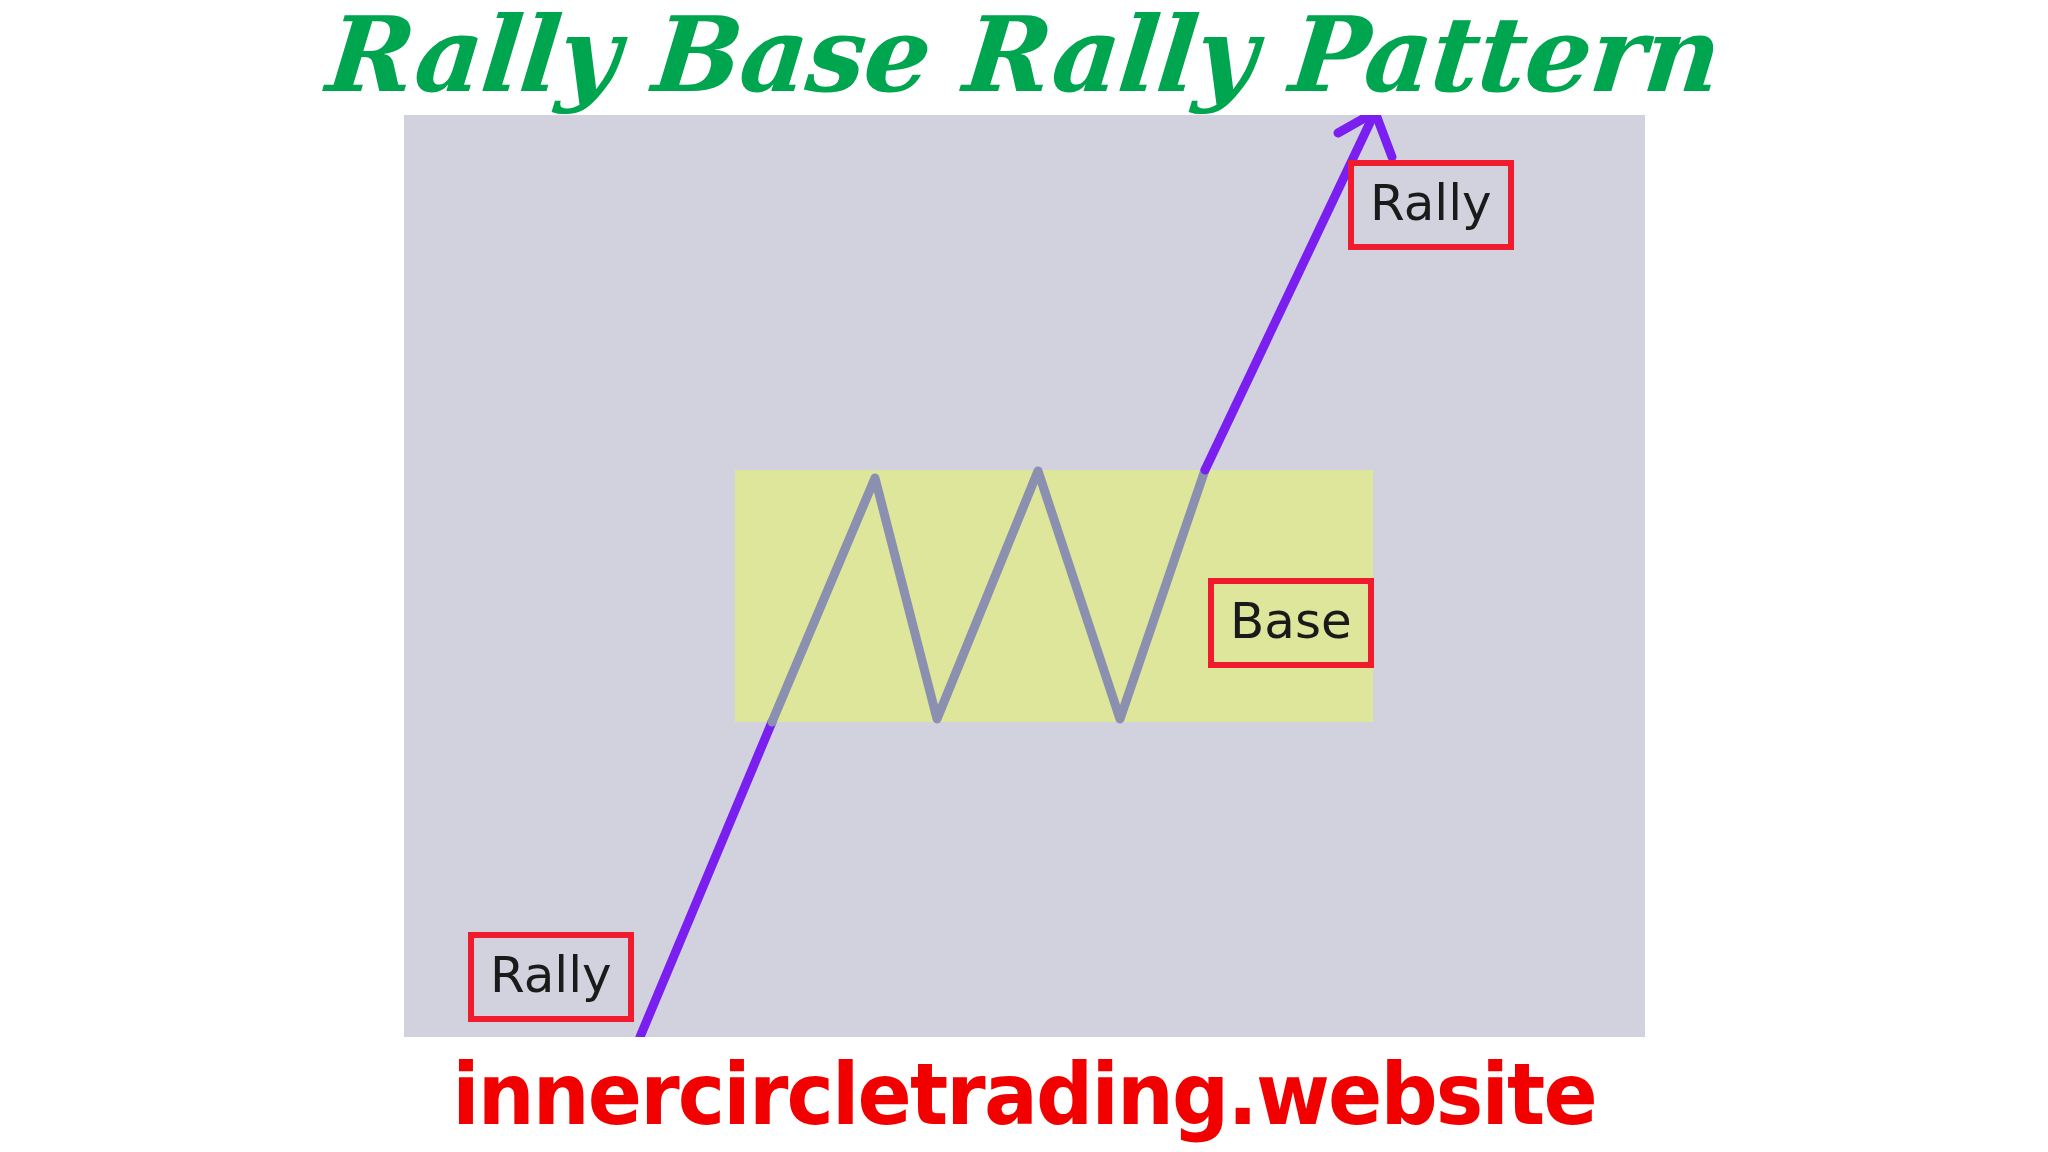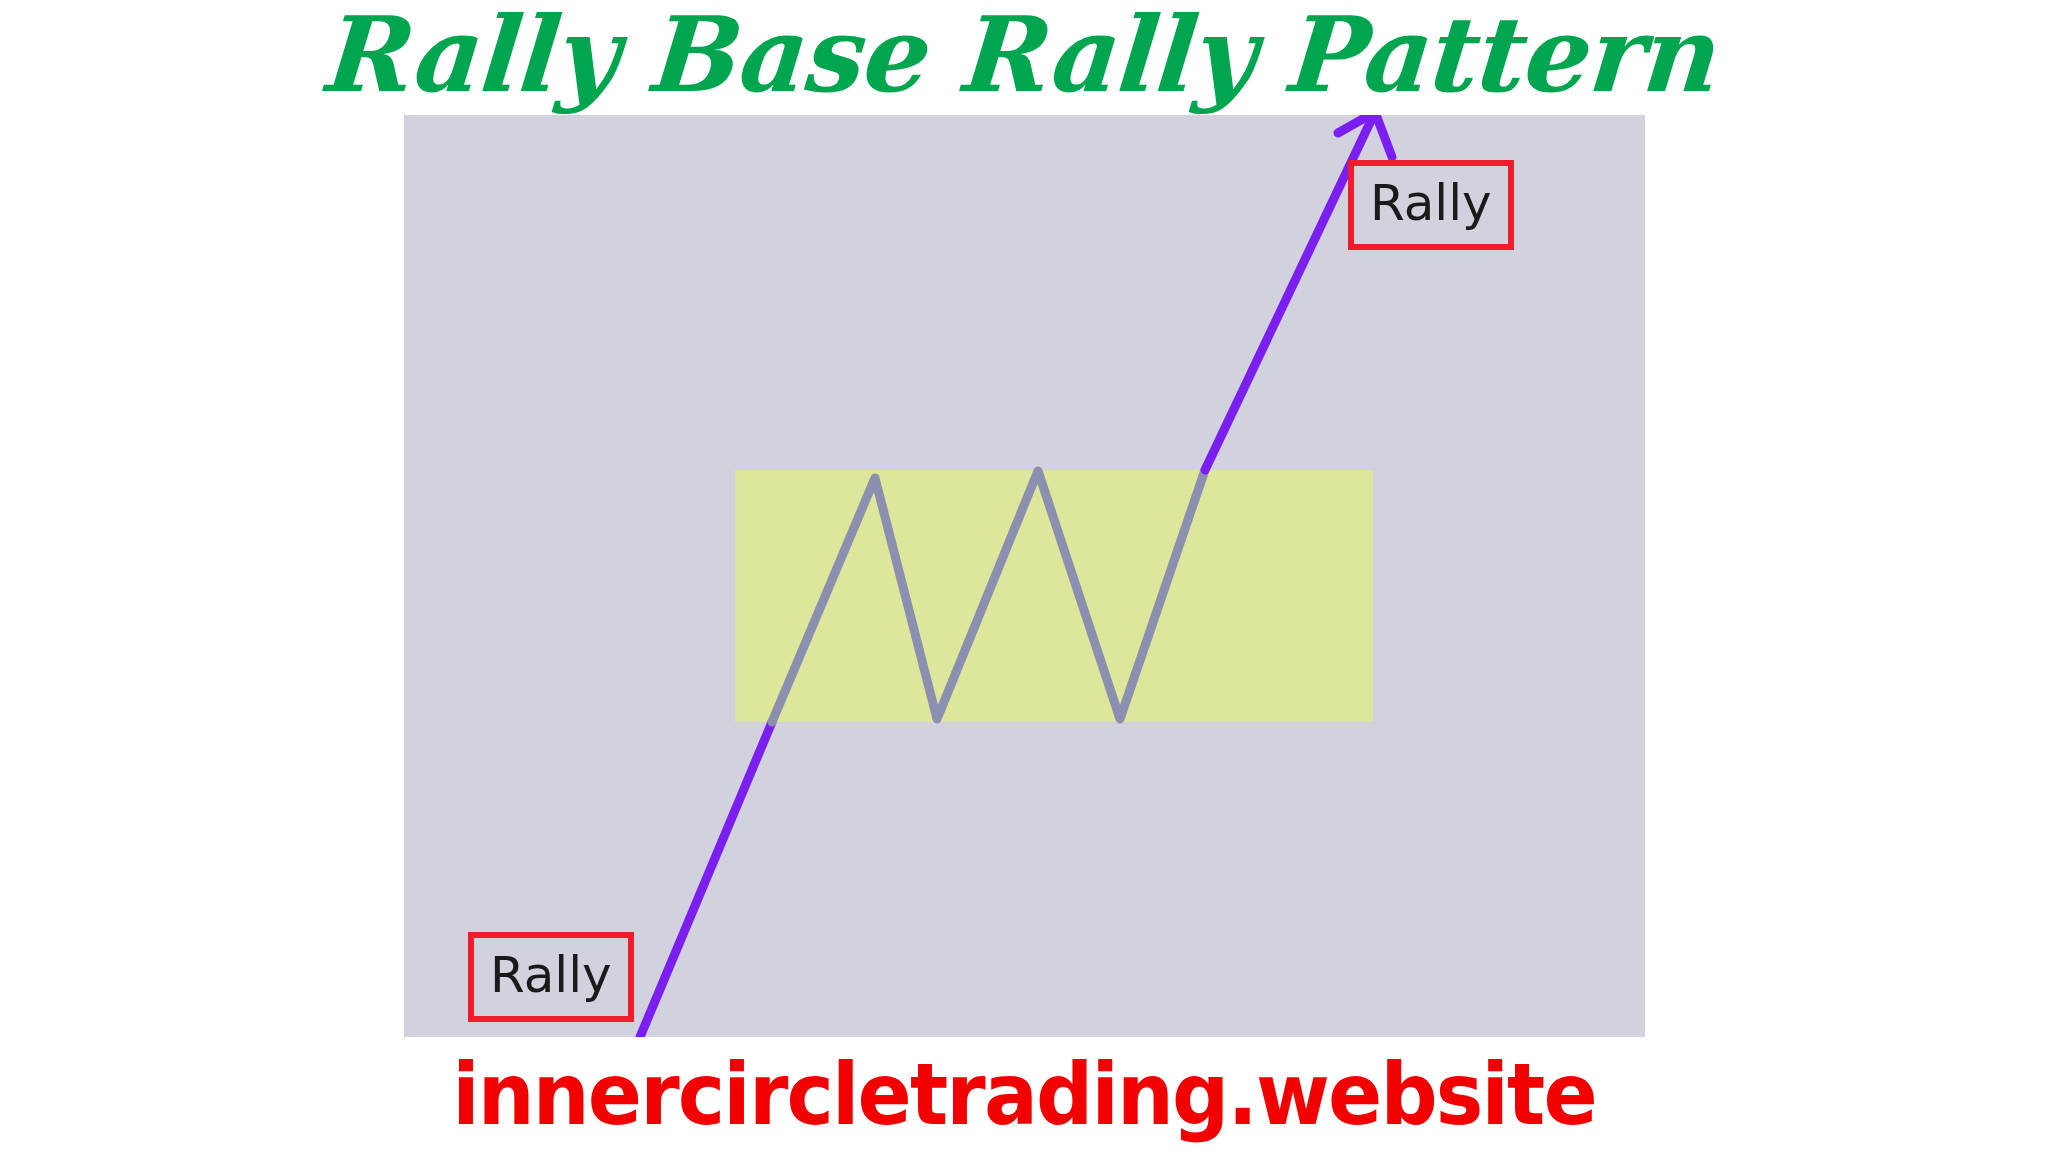--- a/index.html
+++ b/index.html
@@ -126,18 +126,19 @@
       <polyline points="368,607 471,363 533,604 634,356 716,604 801,355" fill="none" stroke="#8b8fb0" stroke-width="9" stroke-linecap="round" stroke-linejoin="round"></polyline>
 
       <polyline points="801,355 971,-3" fill="none" stroke="#7a1ff0" stroke-width="9" stroke-linecap="round" stroke-linejoin="round"></polyline>
 
       <polyline points="934,18 971,-3 988,42" fill="none" stroke="#7a1ff0" stroke-width="9" stroke-linecap="round" stroke-linejoin="round"></polyline>
     </svg>
   </div>
 
   <div class="tag" id="tag-rally-top">Rally</div>
 
+  <div class="tag" id="tag-base">Base</div>
 
   <div class="tag" id="tag-rally-bot">Rally</div>
 
   <div id="watermark">innercircletrading.website</div>
 
 </div>
 
 </body></html>

